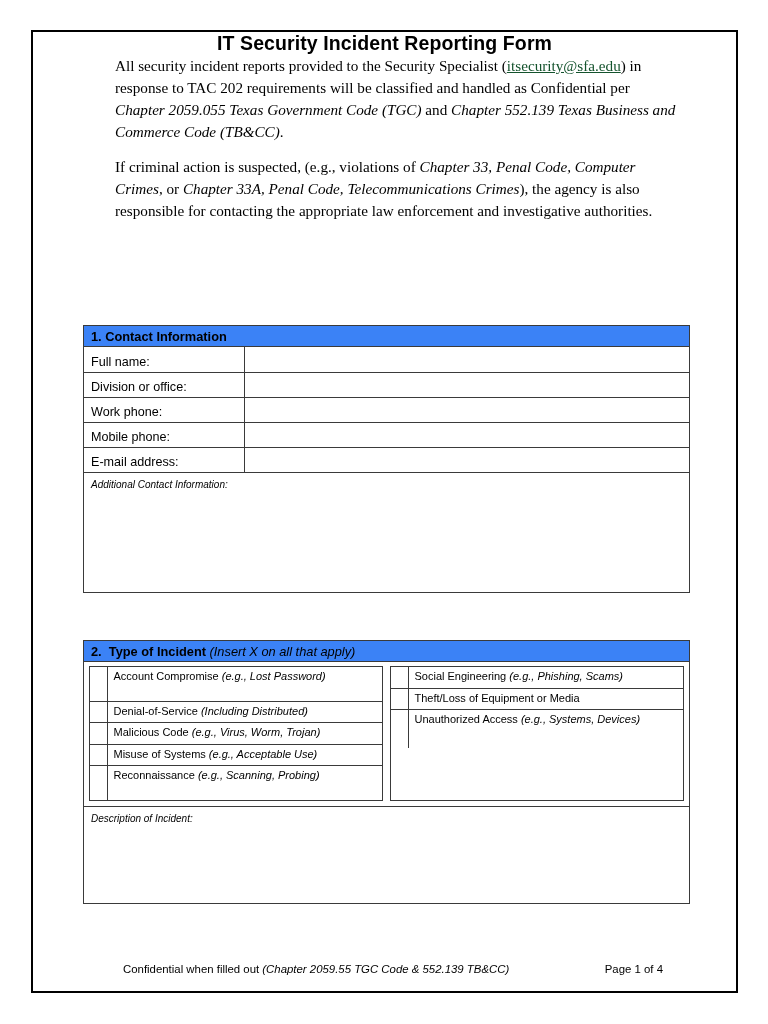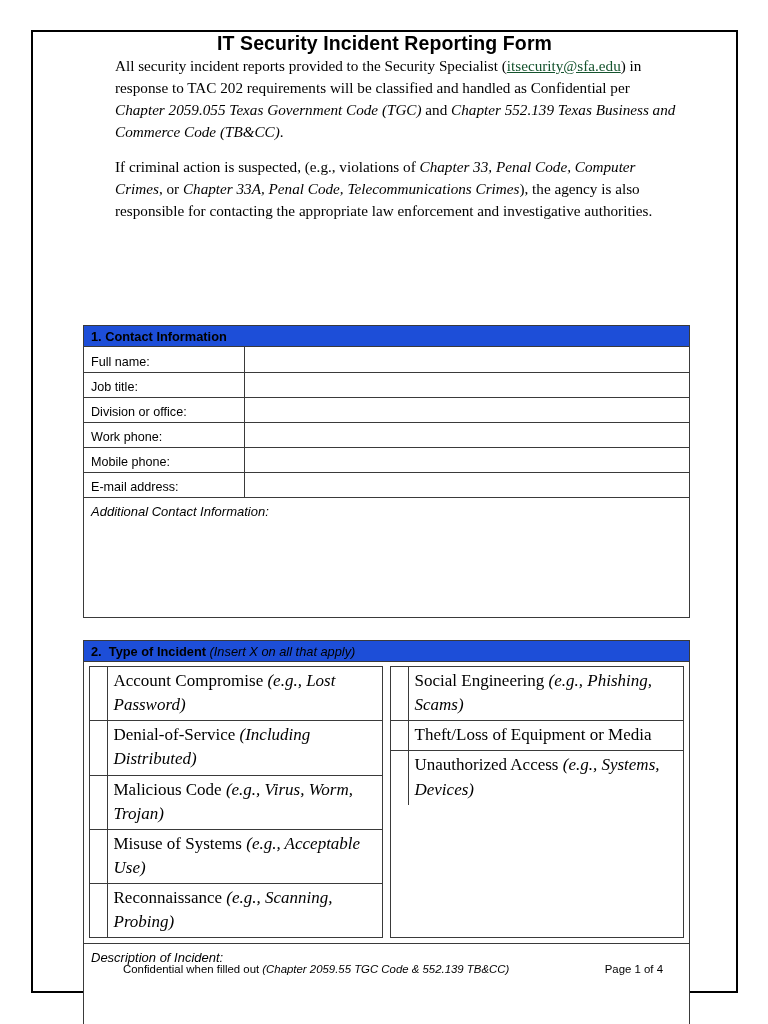--- a/index.html
+++ b/index.html
@@ -65,21 +65,21 @@
   .form-block {
     position: absolute;
     left: 50px;
     width: 607px;
     border: 1.6px solid #3a3a3a;
     box-sizing: border-box;
     background: #ffffff;
   }
 
   .block-header {
-    background: #1d4ed8;
+    background: #3b82f6;
     border-bottom: 1.6px solid #3a3a3a;
     font-family: "Liberation Sans", sans-serif;
     font-size: 12.8px;
     font-weight: bold;
     padding: 4px 0 4px 7px;
     height: 21px;
     box-sizing: border-box;
     line-height: 14px;
   }
   .block-header .hdr-note {
@@ -107,21 +107,21 @@
   td.lbl {
     width: 160px;
     border-right: 1px solid #3a3a3a;
     white-space: nowrap;
   }
   td.val { width: auto; }
 
   .freeform {
     border-top: 1px solid #3a3a3a;
     font-family: "Liberation Sans", sans-serif;
-    font-size: 13px;
+    font-size: 10px;
     font-style: italic;
     padding: 6px 0 0 7px;
     box-sizing: border-box;
   }
   .freeform.contact-extra { height: 120px; }
   .freeform.desc-extra { height: 97px; }
 
   
   .types-wrap {
     display: flex;
@@ -131,22 +131,22 @@
   }
   .types-col {
     flex: 1 1 0;
     border: 1.6px solid #3a3a3a;
     box-sizing: border-box;
   }
   table.types {
     width: 100%;
     border-collapse: collapse;
     table-layout: fixed;
-    font-family: Liberation Serif, serif;
-    font-size: 17px;
+    font-family: Liberation Sans, sans-serif;
+    font-size: 11px;
   }
   table.types td {
     border-top: 1px solid #3a3a3a;
     vertical-align: top;
     padding: 2px 3px 3px 6px;
     line-height: 1.42;
     box-sizing: border-box;
   }
   table.types tr:first-child td { border-top: 0; }
   td.chk {
@@ -194,24 +194,20 @@
   <div class="form-block" style="top:293px;">
     <div class="block-header">1. Contact Information</div>
 
     <table class="contact">
       <tbody>
         <tr>
           <td class="lbl">Full name:</td>
           <td class="val"></td>
         </tr>
         <tr>
-          <td class="lbl">Job title:</td>
-          <td class="val"></td>
-        </tr>
-        <tr>
           <td class="lbl">Division or office:</td>
           <td class="val"></td>
         </tr>
         <tr>
           <td class="lbl">Work phone:</td>
           <td class="val"></td>
         </tr>
         <tr>
           <td class="lbl">Mobile phone:</td>
           <td class="val"></td>

